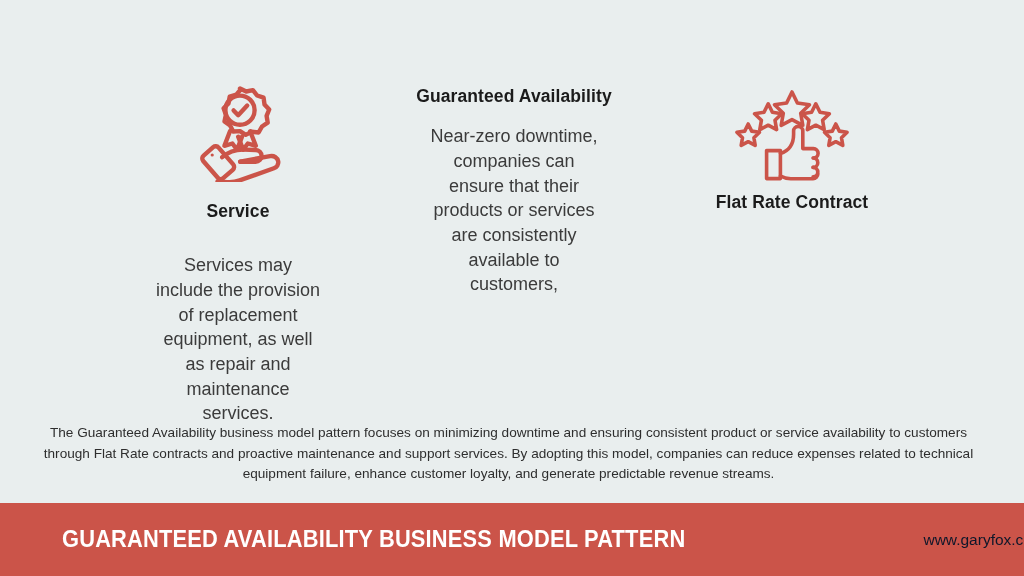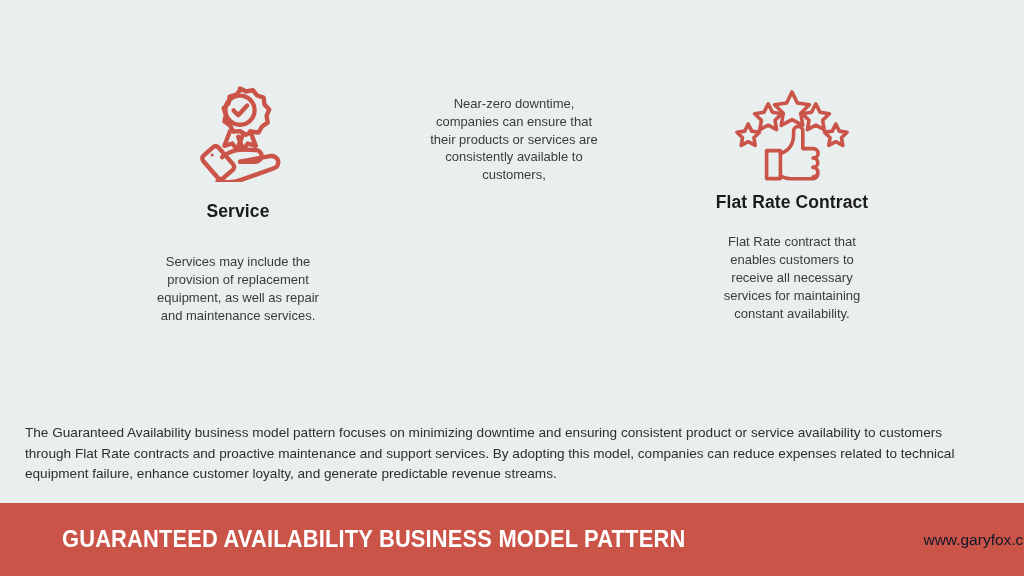--- a/index.html
+++ b/index.html
@@ -57,40 +57,40 @@
     color: #1b1b1b;
     line-height: 1.28;
     letter-spacing: 0.1px;
     margin: 0;
   }
   .col-1 .col-title { margin-top: 18px; }
   .col-2 .col-title { margin-top: 7px; }
   .col-3 .col-title { margin-top: 9px; }
 
   .col-body {
-    font-size: 13px;
+    font-size: 18px;
     color: #3b3b3b;
     line-height: 1.37;
     margin: 0;
   }
   .col-1 .col-body { margin-top: 31px; width: 170px; }
   .col-2 .col-body { margin-top: 17px; width: 176px; }
   .col-3 .col-body { margin-top: 20px; width: 166px; }
 
   
   .summary {
     position: absolute;
-    left: 25px;
+    left: 31px;
     top: 423px;
     width: 955px;
     font-size: 13.6px;
     line-height: 1.52;
     color: #2e2e2e;
     margin: 0;
-    text-align: left;
+    text-align: center;
   }
 
   
   .footer {
     position: absolute;
     left: 0;
     bottom: 0;
     width: 1024px;
     height: 73px;
     background: #cb5449;
@@ -144,20 +144,21 @@
           <path d="M25.6 77.6 l9.6 -8.4 c1.6 -1.4 4.0 -1.2 5.4 0.4 l14.6 16.8 c1.4 1.6 1.2 4.0 -0.4 5.4 l-9.6 8.4 c-1.6 1.4 -4.0 1.2 -5.4 -0.4 l-14.6 -16.8 c-1.4 -1.6 -1.2 -4.0 0.4 -5.4 z"></path>
 
           <circle cx="34.2" cy="77.0" r="1.6" fill="#cb5449" stroke="none"></circle>
         </svg>
       </div>
       <h2 class="col-title">Service</h2>
       <p class="col-body">Services may include the provision of replacement equipment, as well as repair and maintenance services.</p>
     </div>
 
     <div class="column col-2">
+      <h2 class="col-title">Guaranteed Availability</h2>
       <p class="col-body">Near-zero downtime, companies can ensure that their products or services are consistently available to customers,</p>
     </div>
 
     <div class="column col-3">
       <div class="icon-wrap">
         <svg width="120" height="104" viewBox="0 0 120 104" fill="none" stroke="#cb5449" stroke-width="3.6" stroke-linecap="round" stroke-linejoin="round">
 
           <path d="M60 14.0 l5.4 11.0 l12.1 1.8 l-8.8 8.5 l2.1 12.0 l-10.8 -5.7 l-10.8 5.7 l2.1 -12.0 l-8.8 -8.5 l12.1 -1.8 z"></path>
 
           <path d="M34.2 25.8 l4.2 8.5 l9.4 1.4 l-6.8 6.6 l1.6 9.3 l-8.4 -4.4 l-8.4 4.4 l1.6 -9.3 l-6.8 -6.6 l9.4 -1.4 z" transform="translate(2,0)"></path>
@@ -170,21 +171,20 @@
 
           <path d="M34.6 72.6 l13.8 0 l0 28.0 l-13.8 0 z"></path>
 
           <path d="M48.4 75.4 c4.4 -1.2 7.6 -3.4 9.8 -6.6 c2.4 -3.4 3.4 -7.6 3.4 -12.2 l0 -3.6 c0 -2.6 2.1 -4.6 4.6 -4.6 c2.6 0 4.6 2.1 4.6 4.6 l0 17.6 l10.6 0 c2.6 0 4.7 2.1 4.7 4.7 c0 2.6 -2.1 4.7 -4.7 4.7"></path>
           <path d="M81.1 80.0 c2.6 0 4.7 2.1 4.7 4.7 c0 2.6 -2.1 4.7 -4.7 4.7"></path>
           <path d="M81.1 89.4 c2.6 0 4.7 2.1 4.7 4.7 c0 2.6 -2.1 4.7 -4.7 4.7"></path>
           <path d="M48.4 98.0 c3.2 1.8 6.8 2.7 10.4 2.7 l22.3 0 c2.6 0 4.7 -2.1 4.7 -4.7"></path>
         </svg>
       </div>
       <h2 class="col-title">Flat Rate Contract</h2>
-      <p class="col-body">Flat Rate contract that enables customers to receive all necessary services for maintaining constant availability.</p>
     </div>
 
   </div>
 
   <p class="summary">The Guaranteed Availability business model pattern focuses on minimizing downtime and ensuring consistent product or service availability to customers through Flat Rate contracts and proactive maintenance and support services. By adopting this model, companies can reduce expenses related to technical equipment failure, enhance customer loyalty, and generate predictable revenue streams.</p>
 
   <div class="footer">
     <div class="footer-title">GUARANTEED AVAILABILITY BUSINESS MODEL PATTERN</div>
     <div class="footer-url">www.garyfox.co</div>
   </div>

